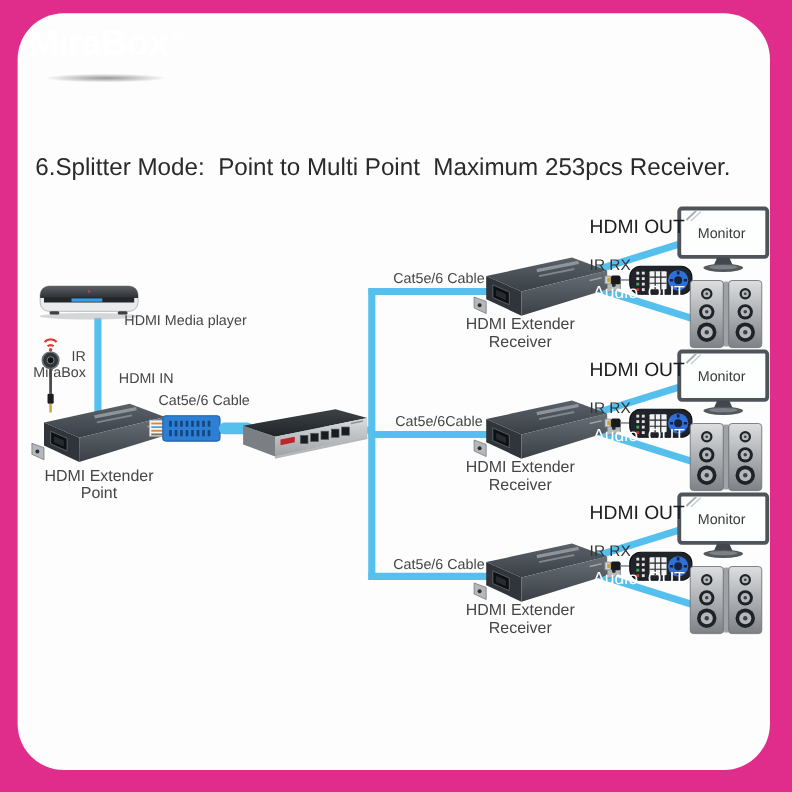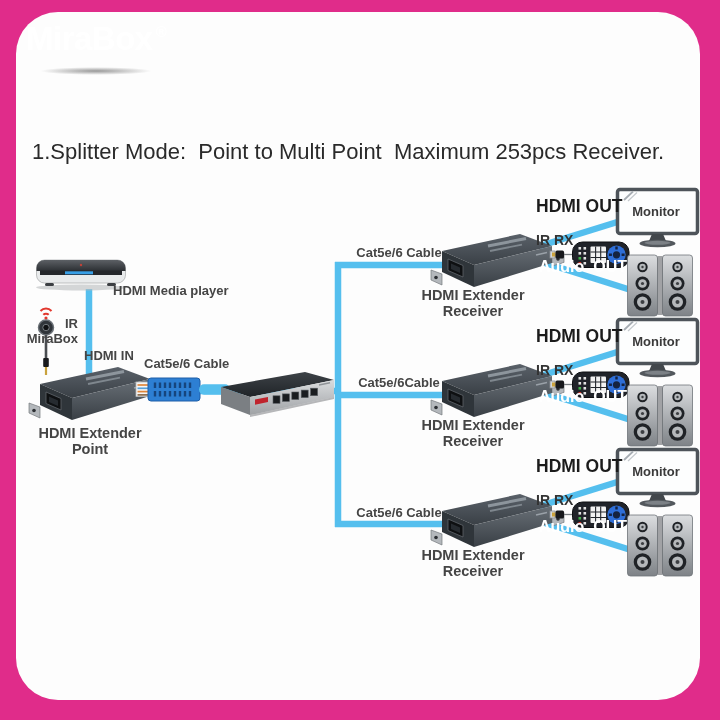--- a/index.html
+++ b/index.html
@@ -7,62 +7,62 @@
     width:720px;height:720px;position:relative;overflow:hidden;
     background:#E02C8A;
     font-family:"Liberation Sans", sans-serif;
   }
   .sheet{
     position:absolute;left:16px;top:12px;width:684px;height:688px;
     background:#fdfdfd;border-radius:42px;z-index:1;
   }
   svg.diagram{position:absolute;left:0;top:0;z-index:2;}
   .lbl{
-    position:absolute;z-index:3;font-weight:bold;color:#454545;
+    position:absolute;z-index:3;font-weight:normal;color:#454545;
     font-size:13px;white-space:pre;line-height:15px;
   }
   .logo{
     position:absolute;left:26px;top:20px;z-index:3;
     color:#ffffff;font-weight:bold;font-size:33px;letter-spacing:-0.5px;
     white-space:pre;
   }
   .logo .reg{font-size:15px;position:relative;top:-13px;left:3px;}
   .logo-shadow{
     position:absolute;left:32px;top:66px;width:142px;height:10px;z-index:2;
     background:radial-gradient(ellipse 50% 50% at 45% 50%, rgba(70,70,70,.55), rgba(130,130,130,.25) 55%, rgba(255,255,255,0) 78%);
     border-radius:50%;
   }
   .title{
     position:absolute;left:32px;top:139px;z-index:3;
     font-size:22px;color:#2a2a2a;white-space:pre;font-weight:normal;
   }
   
   .mp-lbl{left:97px;top:283px;margin-left:16px;}
   .irb-lbl{left:14px;top:316px;width:64px;text-align:right;}
-  .hdmi-in-lbl{left:84px;top:336px;margin-top:12px;}
+  .hdmi-in-lbl{left:108px;top:336px;}
   .cat-left-lbl{left:144px;top:356px;}
   .sender-lbl{left:28px;top:426px;width:124px;text-align:center;font-size:14.5px;line-height:15.5px;}
   
   .branch-labels{position:absolute;left:0;width:720px;height:140px;z-index:3;}
   .branch-labels .cable-lbl{left:344px;top:57px;width:110px;text-align:center;}
   .branch-labels .hdmi-out-lbl{left:536px;top:11px;font-size:17.5px;color:#1b1b1b;}
   .branch-labels .monitor-lbl{left:630px;top:16px;width:52px;text-align:center;font-size:13px;color:#3a3a3a;}
   .branch-labels .ir-rx-lbl{left:536px;top:45px;font-size:14px;color:#333;text-align:right;}
   .branch-labels .audio-out-lbl{left:539px;top:71px;font-size:16px;color:#ffffff;}
   .branch-labels .recv-lbl{left:390px;top:100px;width:166px;text-align:center;font-size:14.5px;line-height:15.5px;}
 </style>
 </head>
 <body>
 
 <div class="sheet"></div>
 
 <div class="logo"><span>MiraBox</span><span class="reg">®</span></div>
 <div class="logo-shadow"></div>
 
-<div class="title">1.Splitter Mode:  Point to Multi Point  Maximum 253pcs Receiver.</div>
+<div class="title">6.Splitter Mode:  Point to Multi Point  Maximum 253pcs Receiver.</div>
 
 <svg class="diagram" width="720" height="720" viewBox="0 0 720 720">
   <defs>
     <linearGradient id="gext" x1="0" y1="0" x2="0" y2="1">
       <stop offset="0" stop-color="#5a6169"></stop>
         <stop offset="1" stop-color="#3a4046"></stop>
     </linearGradient>
     <linearGradient id="gexf" x1="0" y1="0" x2="0" y2="1">
       <stop offset="0" stop-color="#686f76"></stop>
         <stop offset="1" stop-color="#393f45"></stop>

